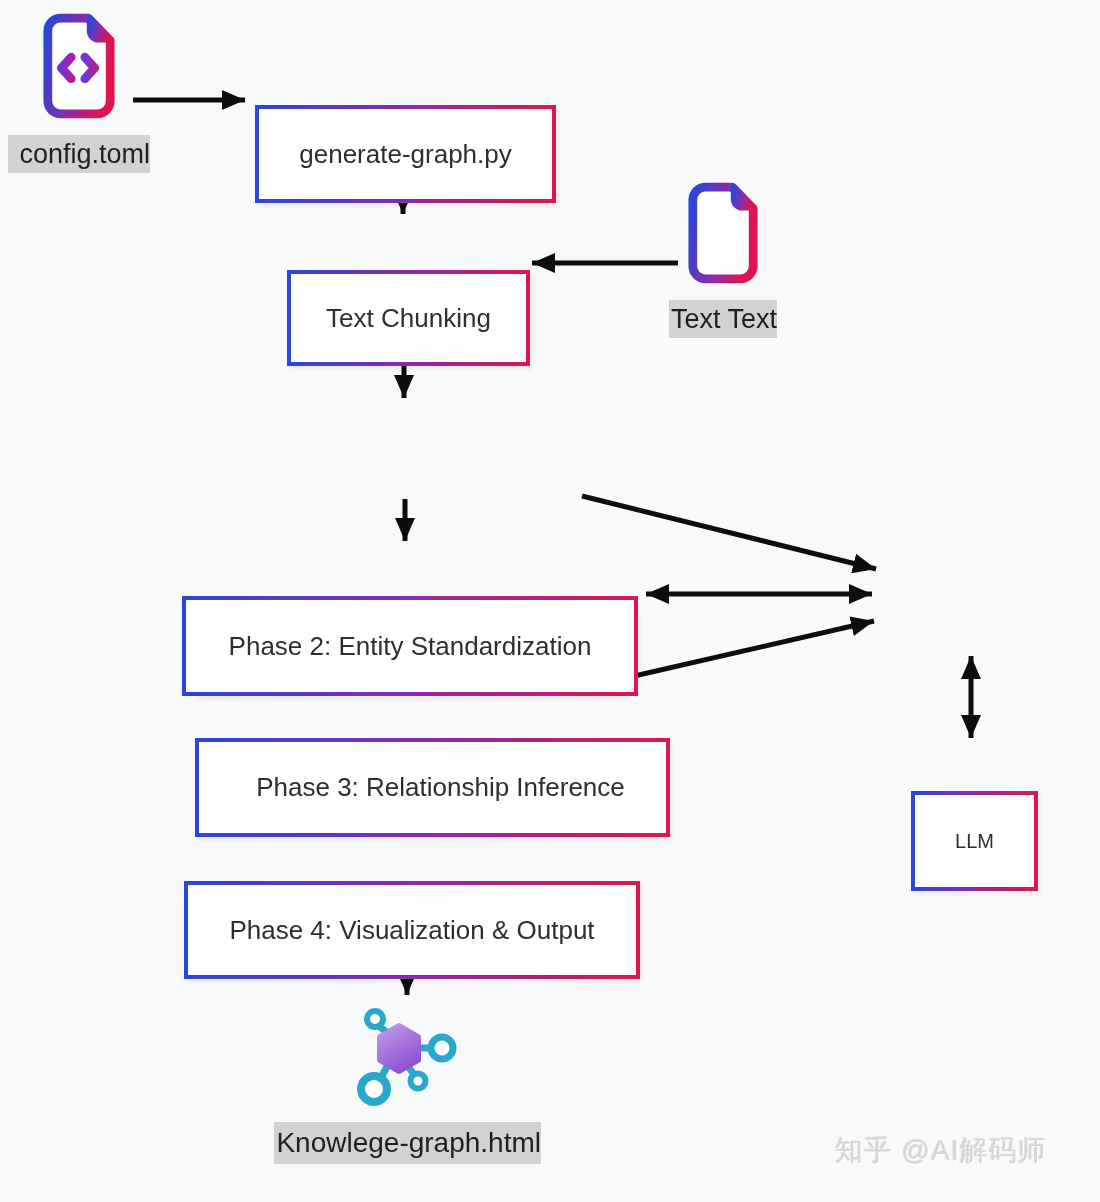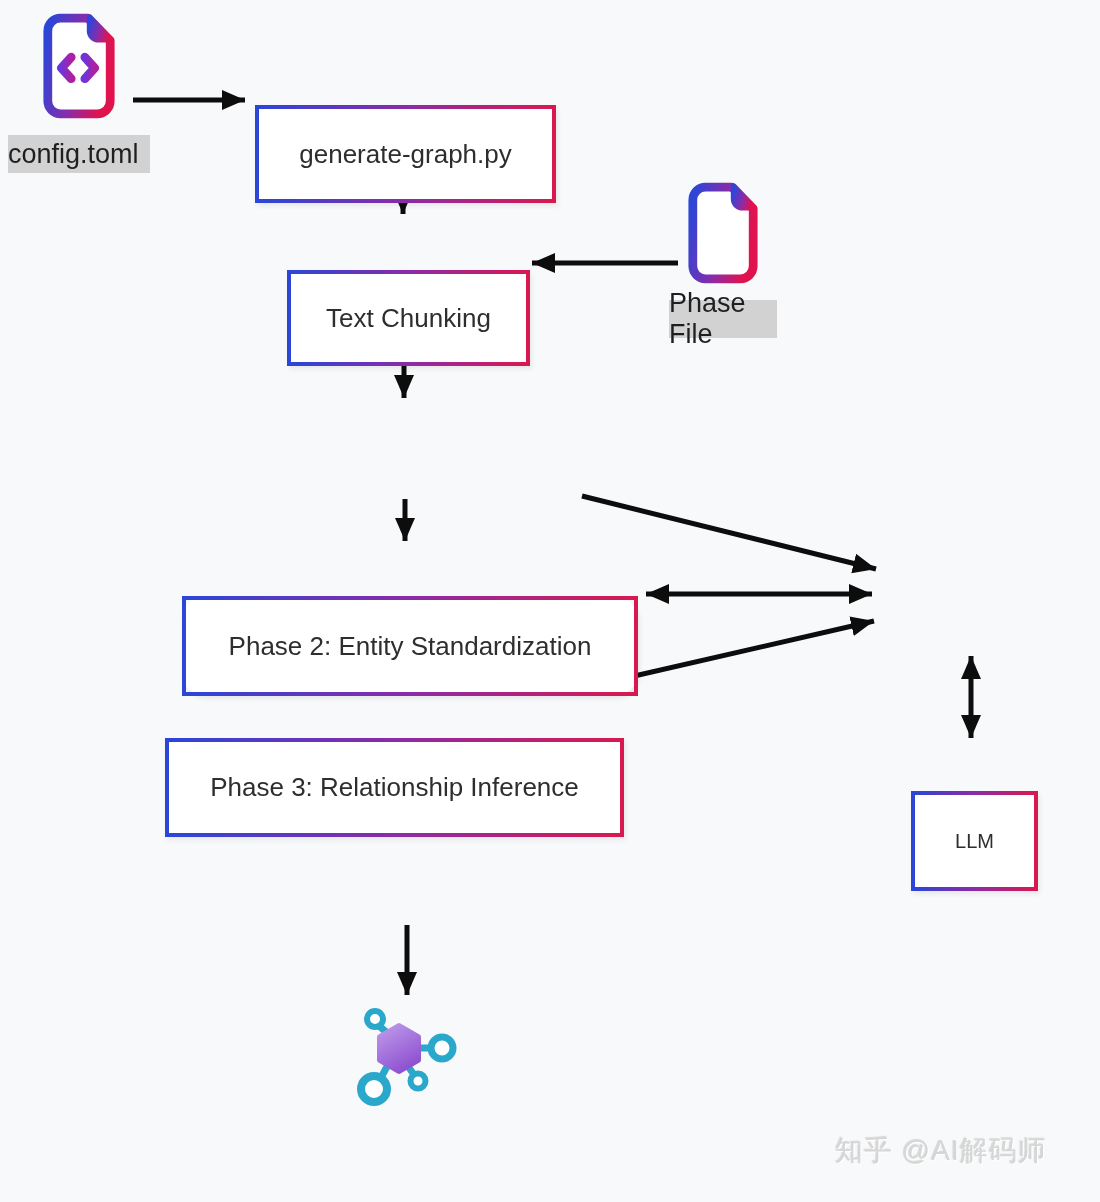--- a/index.html
+++ b/index.html
@@ -16,28 +16,28 @@
     border-image:linear-gradient(90deg,#2b46d8 0%,#8b2ba8 50%,#d81950 100%) 1;
     display:flex; align-items:center; justify-content:center;
     font-size:26px; color:#2e2e2e; text-align:center;
     box-shadow:2px 3px 5px rgba(0,0,0,0.07);
     margin-top:48px;
   }
   .n-generate { left:255px; top:57px;  width:293px; height:90px; }
   .n-chunking { left:287px; top:222px; width:235px; height:88px;align-items:center; }
   .n-phase1   { left:175px; top:405px; width:458px; height:92px; }
   .n-phase2   { left:182px; top:548px; width:448px; height:92px;border-radius:23px; }
-  .n-phase3   { left:165px; top:690px; width:451px; height:91px; }
+  .n-phase3   { left:195px; top:690px; width:451px; height:91px;padding-left:16px; }
   .n-phase4   { left:184px; top:833px; width:448px; height:90px; }
   .n-prompts  { left:884px; top:537px; width:175px; height:113px; }
   .n-llm      { left:911px; top:743px; width:119px; height:92px; font-size:20px; }
 
   .file-label {
     position:absolute; background:#d2d2d2; color:#1f1f1f;
-    display:flex; align-items:center; justify-content:flex-start;
+    display:flex; align-items:center; justify-content:flex-end;
     font-size:27px;
   }
   .l-config   { left:8px;   top:135px;  width:142px; height:38px; }
   .l-textfile { left:669px; top:300px;  width:108px; height:38px; }
   .l-output   { left:274px; top:1122px; width:267px; height:42px; font-size:28px; }
 
   .icon { position:absolute; }
   .i-config   { left:40px;  top:10px;   width:78px;  height:112px; }
   .i-textfile { left:686px; top:180px;  width:74px;  height:106px; }
   .i-graph    { left:345px; top:1000px; width:115px; height:110px; }
@@ -155,34 +155,40 @@
       <circle cx="97" cy="48" r="11" stroke-width="7"></circle>
       <circle cx="29" cy="89" r="13" stroke-width="8"></circle>
       <circle cx="73" cy="81" r="7.5" stroke-width="6"></circle>
     </g>
   </svg>
 
   <div class="file-label l-config">
     <span>config.toml</span>
   </div>
   <div class="file-label l-textfile">
-    <span>Phase File</span>
+    <span>Text Text</span>
+  </div>
+  <div class="file-label l-output">
+    <span>Knowlege-graph.html</span>
   </div>
 
   <div class="node n-generate">
     <span>generate-graph.py</span>
   </div>
   <div class="node n-chunking">
     <span>Text Chunking</span>
   </div>
   <div class="node n-phase2">
     <span>Phase 2: Entity Standardization</span>
   </div>
   <div class="node n-phase3">
     <span>Phase 3: Relationship Inference</span>
   </div>
+  <div class="node n-phase4">
+    <span>Phase 4: Visualization &amp; Output</span>
+  </div>
   <div class="node n-llm">
     <span>LLM</span>
   </div>
 
   <div class="watermark">知乎 @AI解码师</div>
 
 </div>
 
 </body></html>

